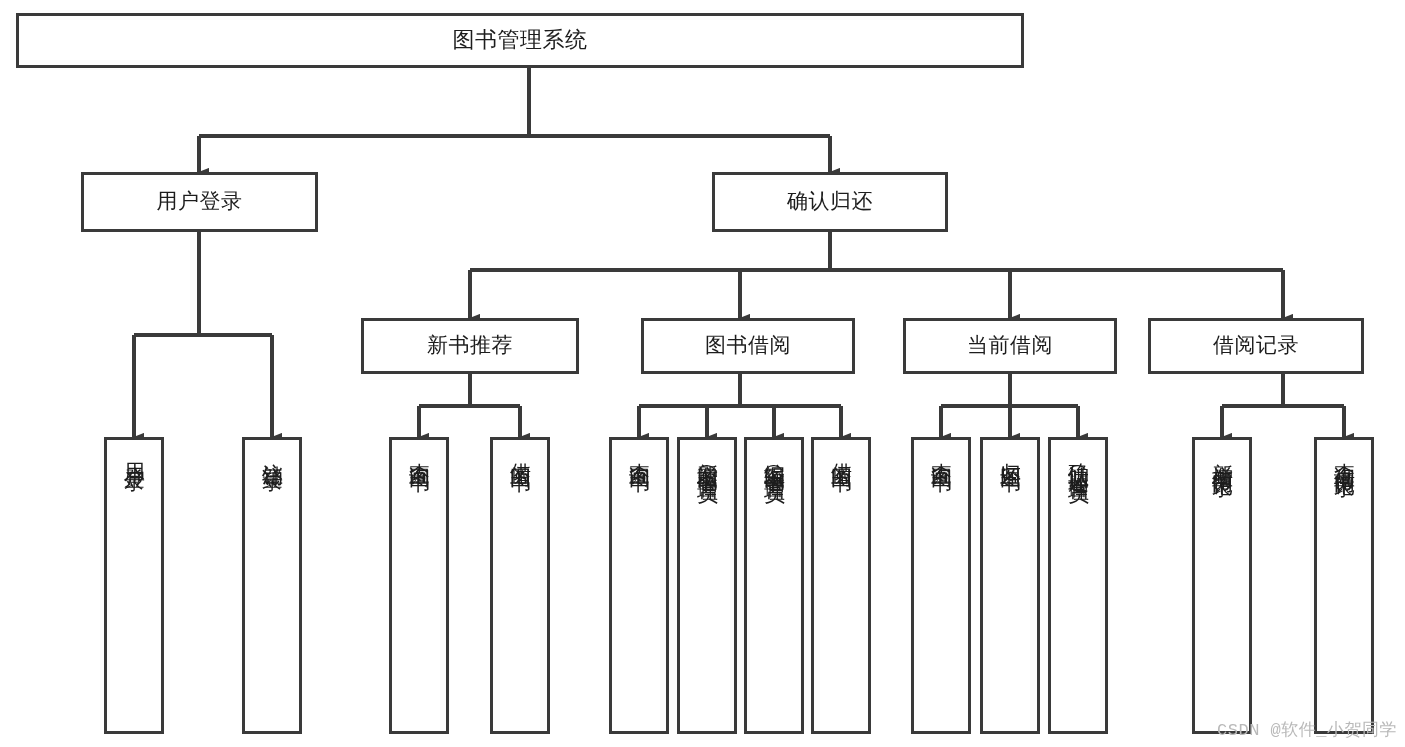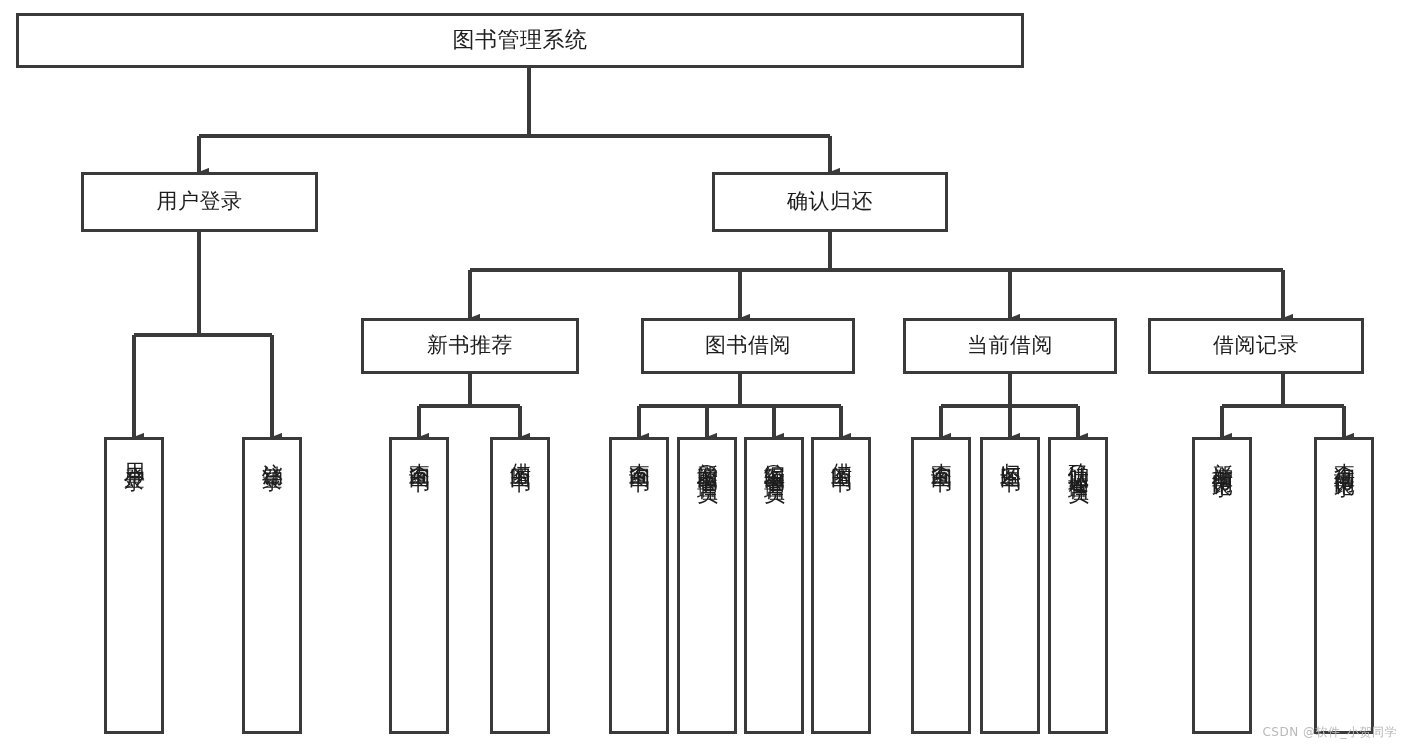--- a/index.html
+++ b/index.html
@@ -57,24 +57,25 @@
     -webkit-writing-mode: vertical-rl;
     letter-spacing: 3px;
     line-height: 1;
     white-space: nowrap;
     display: block;
   }
   .watermark {
     position: absolute;
     right: 8px;
     bottom: 6px;
-    font-size: 12px;
+    font-size: 17px;
     color: #b9b9b9;
     white-space: nowrap;
     letter-spacing: 0.5px;
+    font-family: Liberation Mono, monospace;
   }
 </style>
 </head>
 <body>
 
 <div id="diagram-canvas">
 
   <svg class="edges" viewBox="0 0 1405 747">
     <defs>
       <marker id="arrow" markerWidth="9" markerHeight="11" refX="4.2" refY="10.2" orient="auto" markerUnits="userSpaceOnUse">

